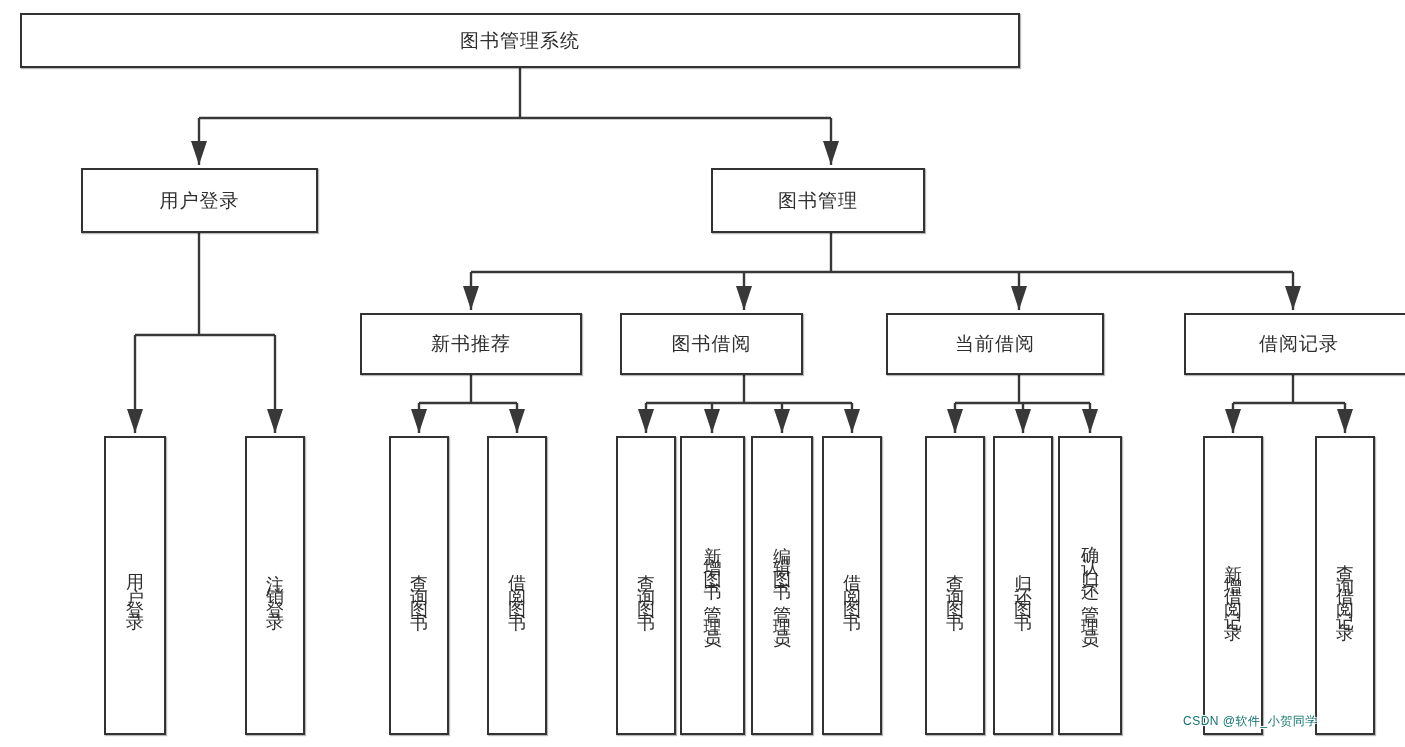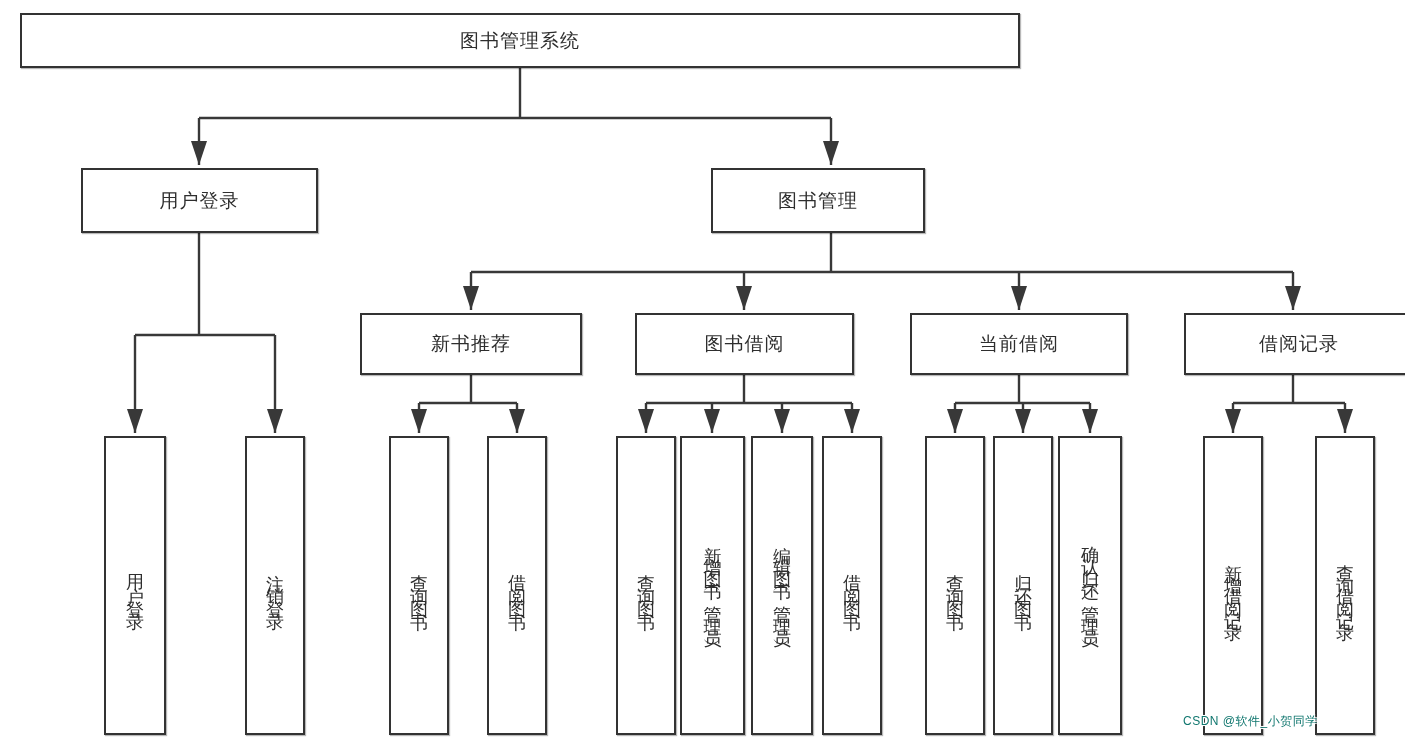--- a/index.html
+++ b/index.html
@@ -88,22 +88,22 @@
       <path d="M1345 403 L1345 433" marker-end="url(#arrow)"></path>
     </g>
   </svg>
 
   <div class="node hbox root">图书管理系统</div>
 
   <div class="node hbox lv2" style="left:81px;width:237px;">用户登录</div>
   <div class="node hbox lv2" style="left:711px;width:214px;">图书管理</div>
 
   <div class="node hbox lv3" style="left:360px;width:222px;">新书推荐</div>
-  <div class="node hbox lv3" style="left:635px;width:219px;">图书借阅</div>
-  <div class="node hbox lv3" style="left:910px;width:218px;">当前借阅</div>
+  <div class="node hbox lv3" style="left:620px;width:183px;">图书借阅</div>
+  <div class="node hbox lv3" style="left:886px;width:218px;">当前借阅</div>
   <div class="node hbox lv3" style="left:1184px;width:230px;">借阅记录</div>
 
   <div class="node vbox" style="left:104px;width:62px;">用户登录</div>
   <div class="node vbox" style="left:245px;width:60px;">注销登录</div>
 
   <div class="node vbox" style="left:389px;width:60px;">查询图书</div>
   <div class="node vbox" style="left:487px;width:60px;">借阅图书</div>
 
   <div class="node vbox" style="left:616px;width:60px;">查询图书</div>
   <div class="node vbox vbox-long" style="left:680px;width:65px;">新增图书（管理员）</div>

